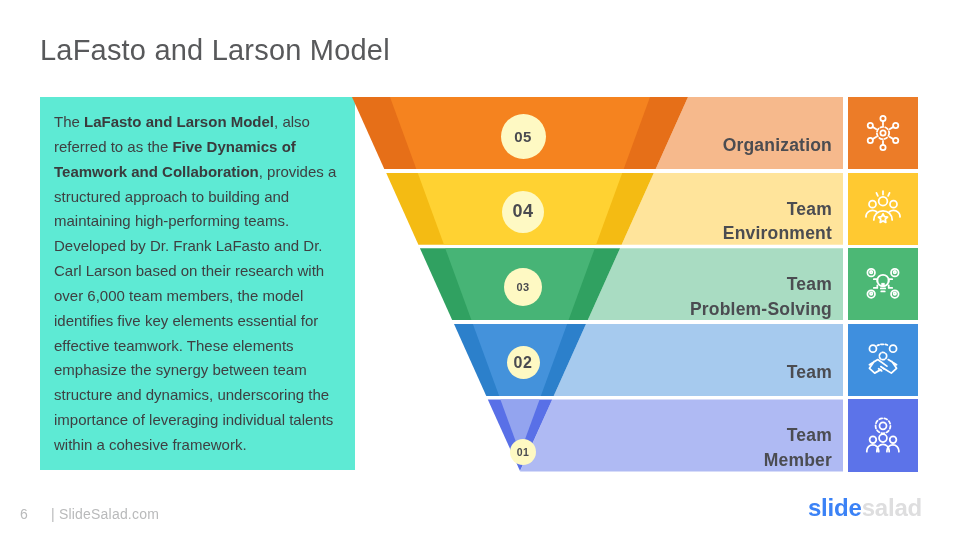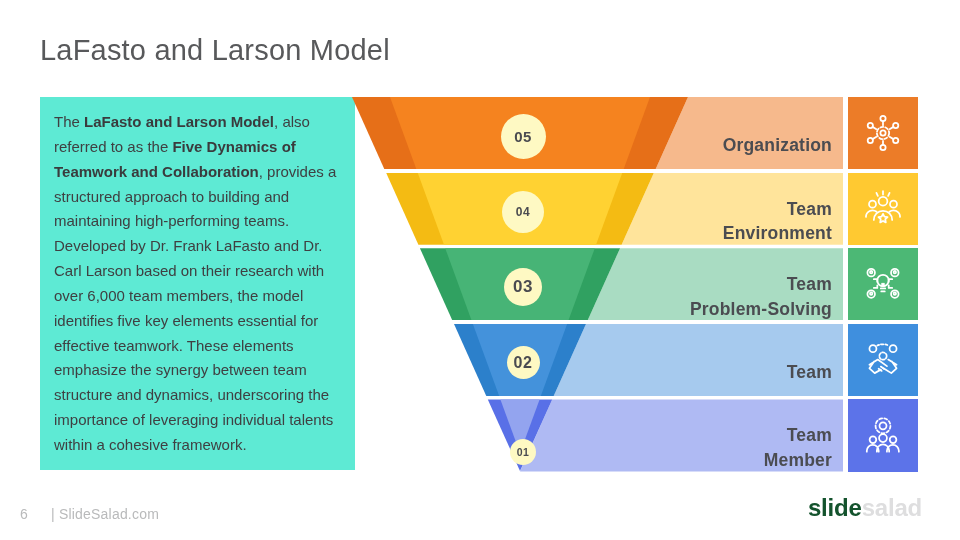--- a/index.html
+++ b/index.html
@@ -35,21 +35,21 @@
     left:848px;width:70px;display:flex;align-items:center;justify-content:center;
   }
   .icon-box svg{display:block;}
   .footer-left{
     position:absolute;left:20px;top:506px;font-size:14px;color:#B9BABB;letter-spacing:.2px;
   }
   .footer-left .sep{margin-left:23px;}
   .logo{
     position:absolute;right:38px;top:494px;font-size:24px;font-weight:700;letter-spacing:-.2px;
   }
-  .logo .p1{color:#14532d;}
+  .logo .p1{color:#3b82f6;}
   .logo .p2{color:#DEDEDF;font-weight:600;margin-top:14px;}
 </style>
 </head>
 <body>
 
 <div class="slide">
 
   <h1 class="title">LaFasto and Larson Model</h1>
 
   <div class="textbox">
@@ -76,42 +76,42 @@
           <circle cx="24" cy="40.5" r="3"></circle>
           <circle cx="9.5" cy="32.5" r="3"></circle>
           <circle cx="9.5" cy="15.5" r="3"></circle>
           <path d="M24 10.5v4.5M35.9 17l-4.4 2.6M35.9 31l-4.4-2.6M24 37.5V33M12.1 31l4.4-2.6M12.1 17l4.4 2.6"></path>
         </svg>
       </div>
       <div class="funnel-row" style="left: 352px; top: 172.6px; width: 491px; height: 72.2px;">
         <div class="layer" style="background: rgb(255, 228, 155); clip-path: polygon(302px 0px, 491px 0px, 491px 72.2px, 269.6px 72.2px);"></div>
         <div class="layer" style="background: rgb(244, 187, 19); clip-path: polygon(34px 0px, 302px 0px, 269.6px 72.2px, 66.4px 72.2px);"></div>
         <div class="layer" style="background: rgb(255, 210, 50); clip-path: polygon(65.6px 0px, 270.4px 0px, 244px 72.2px, 92px 72.2px);"></div>
-        <div class="num-badge" style="left: 150px; top: 18px; width: 42px; height: 42px; font-size: 12px;">04</div>
+        <div class="num-badge" style="left: 150px; top: 18px; width: 42px; height: 42px; font-size: 18px;">04</div>
         <div class="row-label">
           <div>Team</div>
           <div>Environment</div>
         </div>
       </div>
       <div class="icon-box" style="top: 172.6px; height: 72.2px; background: rgb(255, 201, 49);">
         <svg width="42" height="42" viewBox="0 0 48 48" fill="none" stroke="#ffffff" stroke-width="2" stroke-linecap="round" stroke-linejoin="round">
           <path d="M24 3.5v4M16.5 5.5l1.6 3.6M31.5 5.5l-1.6 3.6"></path>
           <circle cx="24" cy="15" r="5"></circle>
           <circle cx="12" cy="18.5" r="4"></circle>
           <circle cx="36" cy="18.5" r="4"></circle>
           <path d="M4.5 33a7.5 7.5 0 0 1 12.2-5.8M43.5 33a7.5 7.5 0 0 0-12.2-5.8"></path>
           <path d="M13.5 36.5a10.5 10.5 0 0 1 21 0"></path>
           <path d="M24 29.5l1.6 3.2 3.6.5-2.6 2.5.6 3.6-3.2-1.7-3.2 1.7.6-3.6-2.6-2.5 3.6-.5z"></path>
         </svg>
       </div>
       <div class="funnel-row" style="left: 352px; top: 248.2px; width: 491px; height: 72.2px;">
         <div class="layer" style="background: rgb(169, 220, 194); clip-path: polygon(268.1px 0px, 491px 0px, 491px 72.2px, 235.6px 72.2px);"></div>
         <div class="layer" style="background: rgb(48, 161, 97); clip-path: polygon(67.9px 0px, 268.1px 0px, 235.6px 72.2px, 100.4px 72.2px);"></div>
         <div class="layer" style="background: rgb(71, 180, 118); clip-path: polygon(93.2px 0px, 242.8px 0px, 216.4px 72.2px, 119.6px 72.2px);"></div>
-        <div class="num-badge" style="left: 152px; top: 20px; width: 38px; height: 38px; font-size: 17px;">03</div>
+        <div class="num-badge" style="left: 152px; top: 20px; width: 38px; height: 38px; font-size: 11px;">03</div>
         <div class="row-label">
           <div>Team</div>
           <div>Problem-Solving</div>
         </div>
       </div>
       <div class="icon-box" style="top: 248.2px; height: 72.2px; background: rgb(76, 184, 117);">
         <svg width="42" height="42" viewBox="0 0 48 48" fill="none" stroke="#ffffff" stroke-width="2" stroke-linecap="round" stroke-linejoin="round">
           <circle cx="24" cy="20" r="6.5"></circle>
           <path d="M21.5 29h5M22 32.5h4M23 26.5v-3M25 26.5v-3"></path>
           <circle cx="10.5" cy="11" r="4.3"></circle>

